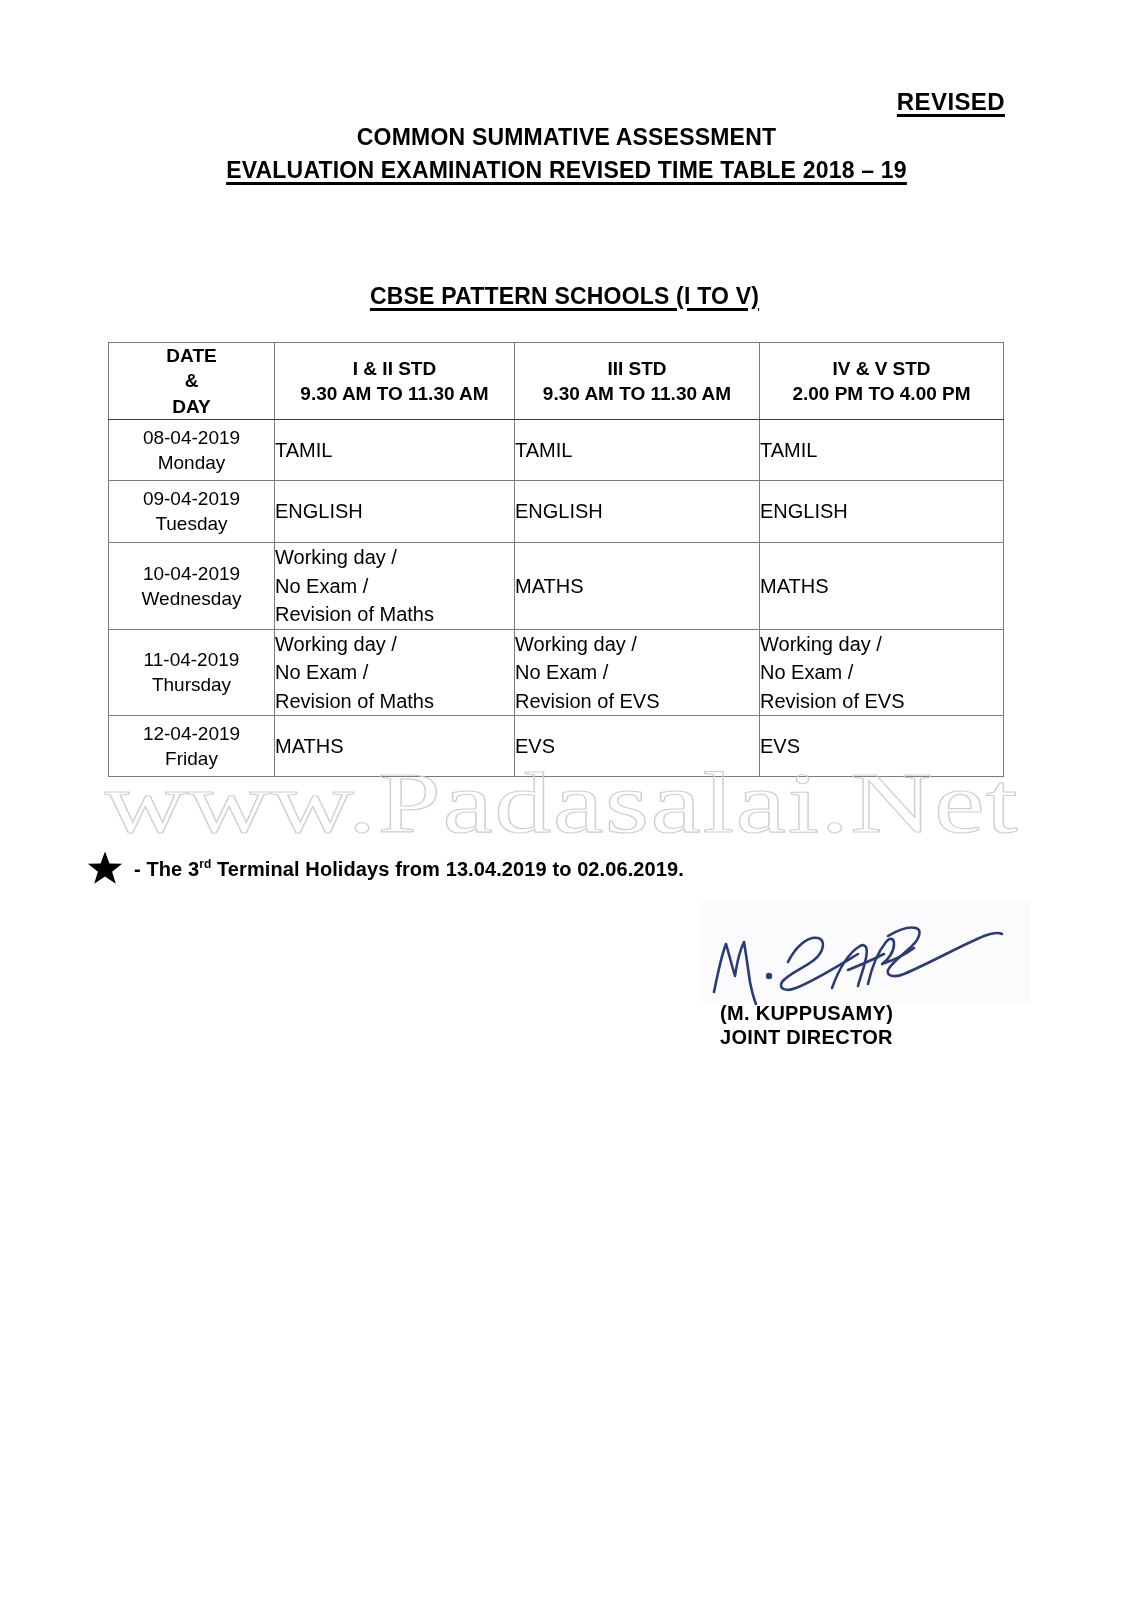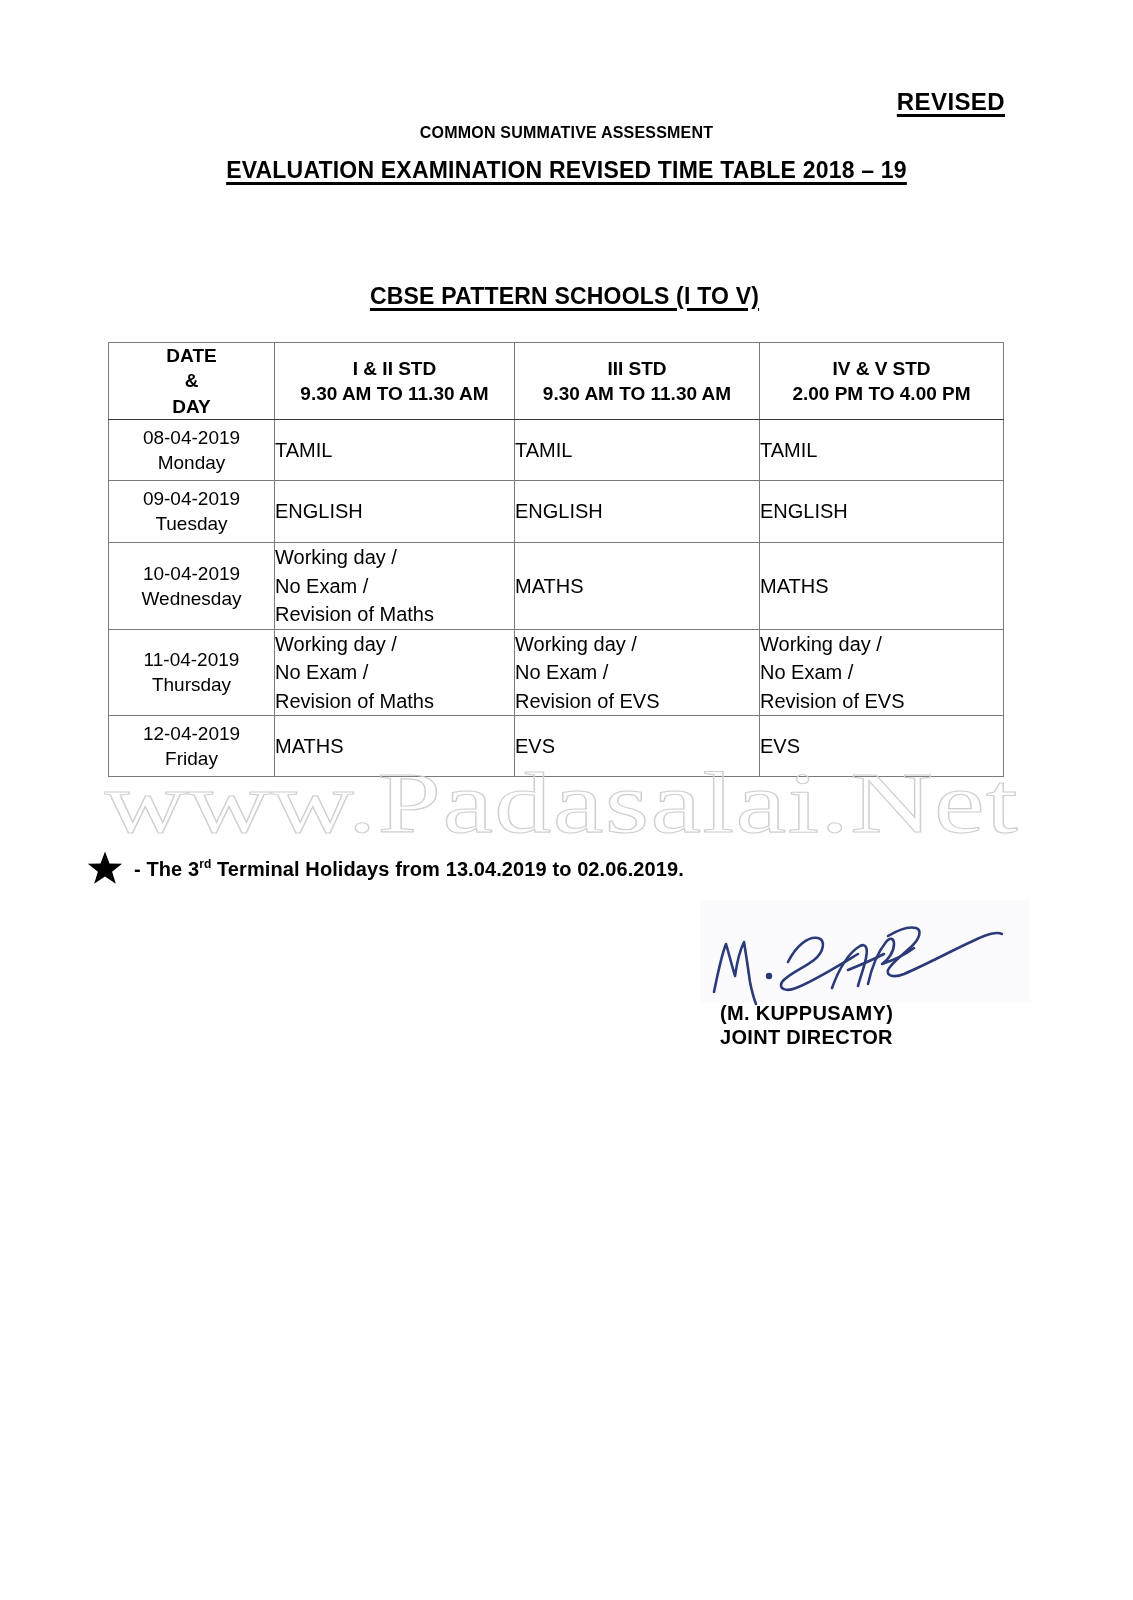--- a/index.html
+++ b/index.html
@@ -35,21 +35,21 @@
     text-decoration: underline;
     text-underline-offset: 4px;
     text-decoration-thickness: 3px;
   }
 
   .title-1 {
     position: absolute;
     left: 0; right: 0;
     top: 124px;
     text-align: center;
-    font-size: 16px;
+    font-size: 23px;
     font-weight: bold;
     letter-spacing: 0.2px;
   }
   .title-2 {
     position: absolute;
     left: 0; right: 0;
     top: 157px;
     text-align: center;
     font-size: 23px;
     font-weight: bold;

